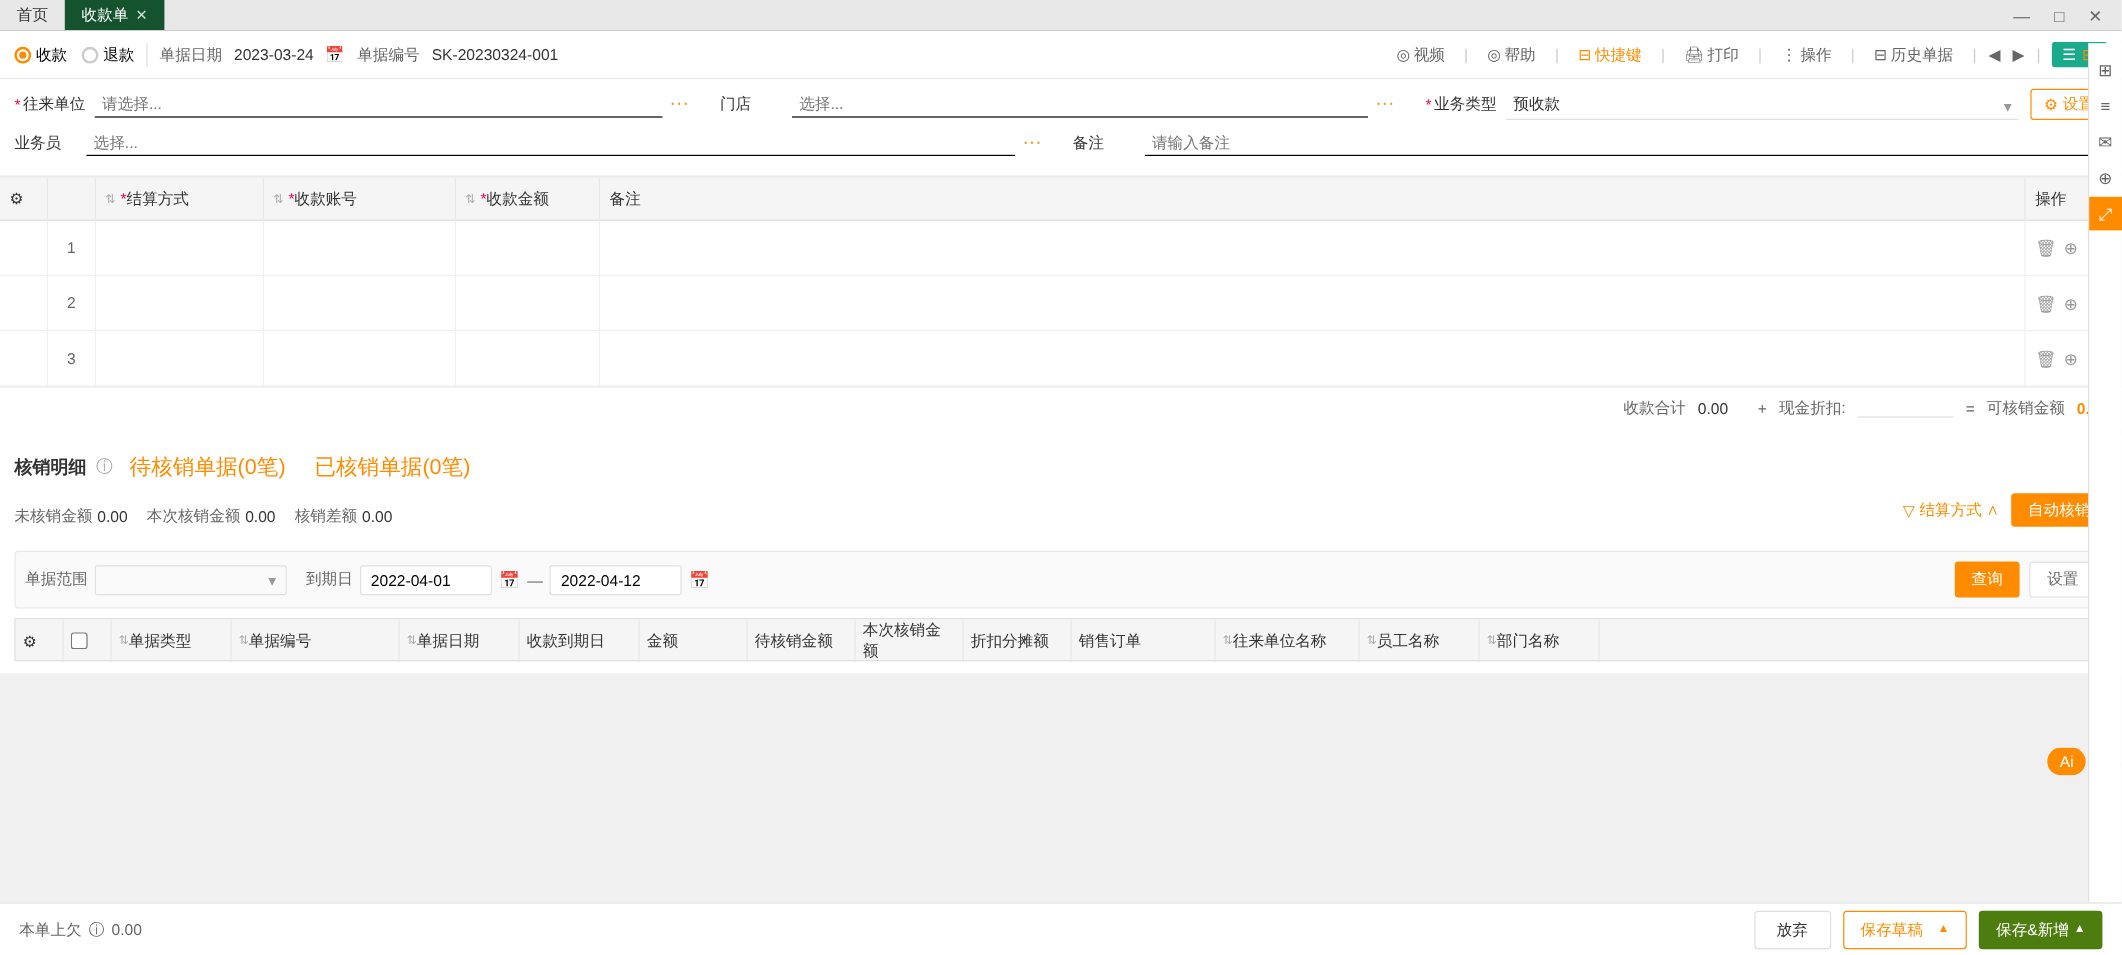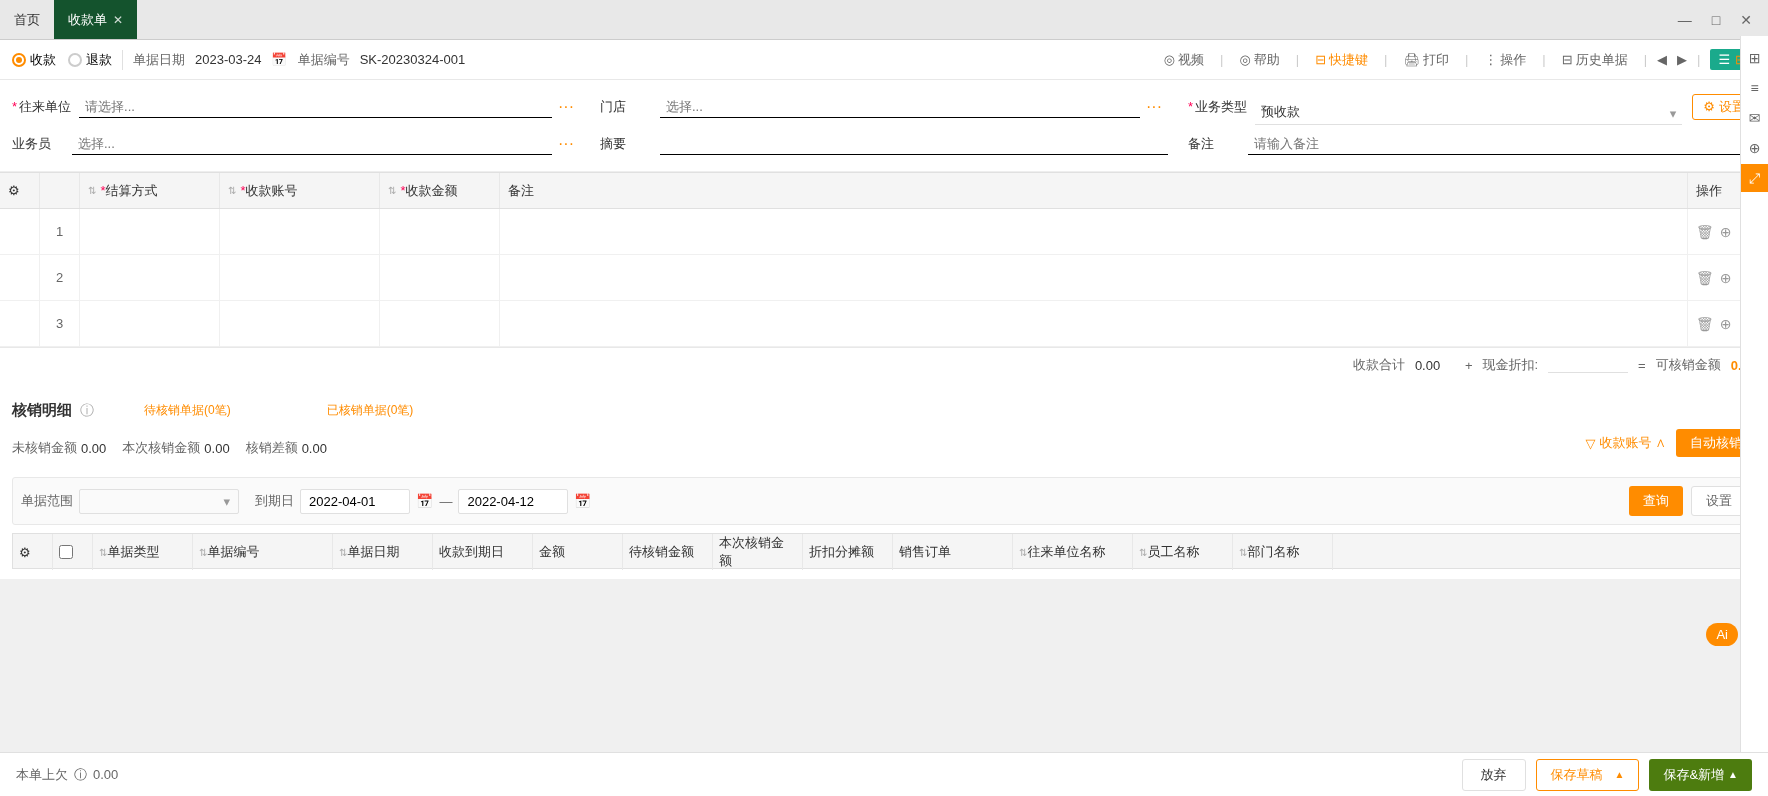--- a/index.html
+++ b/index.html
@@ -1,21 +1,21 @@
 <!DOCTYPE html>
 <html><head>
   <meta charset="utf-8">
   <style>
     * { box-sizing: border-box; margin: 0; padding: 0; font-family: 'Microsoft YaHei', Arial, sans-serif; font-size: 13px; }
     body { background: #f0f0f0; width: 1768px; min-height: 796px; overflow: hidden; }
 
     
     .tab-bar {
       display: flex; align-items: center;
-      background: #e8e8e8; height: 40px;
+      background: #e8e8e8; height: 26px;
       border-bottom: 1px solid #ccc;
     }
     .tab-item {
       display: flex; align-items: center; padding: 0 14px; height: 100%;
       font-size: 13px; cursor: pointer; color: #333;
     }
     .tab-item.home { background: #e8e8e8; }
     .tab-item.active { background: #14532d; color: #fff; }
     .tab-close { margin-left: 6px; font-size: 12px; color: rgba(255,255,255,0.8); cursor: pointer; }
     .tab-window-controls { margin-left: auto; display: flex; align-items: center; padding-right: 10px; gap: 8px; }
@@ -56,21 +56,21 @@
     .form-label { color: #333; white-space: nowrap; padding-right: 6px; min-width: 60px; }
     .required-star { color: #f05; margin-right: 2px; }
     .form-input {
       flex: 1; border: none; border-bottom: 1px solid #000000;
       padding: 3px 6px; color: #999; outline: none; background: transparent;
       min-width: 100px;
     }
     .more-icon { color: #ff8c00; cursor: pointer; padding: 0 6px; font-size: 16px; }
     .form-select {
       display: flex; align-items: flex-end; border: none; border-bottom: 1px solid #e0e0e0;
-      padding: 3px 6px; background: transparent; flex: 1; margin-top: 12px;
+      padding: 3px 6px; background: transparent; flex: 1;
     }
     .form-select-value { color: #333; flex: 1; }
     .form-select-arrow { color: #999; margin-left: 4px; cursor: pointer; }
     .setting-btn {
       display: flex; align-items: center; gap: 4px;
       border: 1px solid #ff8c00; color: #ff8c00;
       padding: 3px 10px; border-radius: 3px; cursor: pointer;
       margin-left: 10px;
     }
 
@@ -114,21 +114,21 @@
     .summary-value { color: #333; min-width: 40px; }
     .summary-orange { color: #ff8c00; font-weight: bold; }
     .summary-input { border: none; border-bottom: 1px solid #e0e0e0; width: 80px; outline: none; text-align: right; }
 
     
     .writeoff-section { background: #fff; margin-top: 8px; padding: 10px 12px; }
     .section-title { display: flex; align-items: center; gap: 8px; margin-bottom: 8px; }
     .section-title-text { font-size: 15px; font-weight: bold; color: #333; }
     .info-icon { color: #aaa; cursor: pointer; font-size: 14px; }
     .tab-links { display: flex; gap: 0; }
-    .tab-link { color: #ff8c00; cursor: pointer; padding: 2px 6px; font-size: 12px; margin-left: 36px; }
+    .tab-link { color: #ff8c00; cursor: pointer; padding: 2px 6px; font-size: 18px; }
     .tab-link.separator { color: #ccc; }
 
     .writeoff-stats { display: flex; align-items: center; gap: 16px; margin-bottom: 10px; }
     .stat-item { display: flex; align-items: center; gap: 4px; }
     .stat-label { color: #666; }
     .stat-value { color: #333; }
 
     .writeoff-filter { display: flex; align-items: center; justify-content: flex-end; gap: 10px; margin-bottom: 10px; }
     .filter-btn { display: flex; align-items: center; gap: 4px; color: #ff8c00; cursor: pointer; }
     .auto-btn {
@@ -312,24 +312,20 @@
       </div>
     </div>
     <div class="form-row">
 
       <div class="form-field" style="flex:2">
         <span class="form-label">业务员</span>
         <input class="form-input" type="text" placeholder="选择..." style="">
         <span class="more-icon">···</span>
       </div>
 
-      <div class="form-field" style="flex:2; margin-left:20px;">
-        <span class="form-label">摘要</span>
-        <input class="form-input" type="text" style="">
-      </div>
 
       <div class="form-field" style="flex:2; margin-left:20px;">
         <span class="form-label">备注</span>
         <input class="form-input" type="text" placeholder="请输入备注" style="">
       </div>
     </div>
   </div>
 
   <div class="grid-container">
     <div class="grid-header">
@@ -466,21 +462,21 @@
         <span class="stat-label">本次核销金额</span>
         <span class="stat-value">0.00</span>
       </div>
       <div class="stat-item">
         <span class="stat-label">核销差额</span>
         <span class="stat-value">0.00</span>
       </div>
       <div class="writeoff-filter" style="margin-left:auto;">
         <span class="filter-btn">
           <span>▽</span>
-          <span>收款账号 ∧</span>
+          <span>结算方式 ∧</span>
         </span>
         <button class="auto-btn">自动核销</button>
       </div>
     </div>
 
     <div class="filter-row">
       <div class="filter-item">
         <span class="filter-label">单据范围</span>
         <div class="filter-select-wrapper">
           <span style="flex:1;color:#999;"></span>

